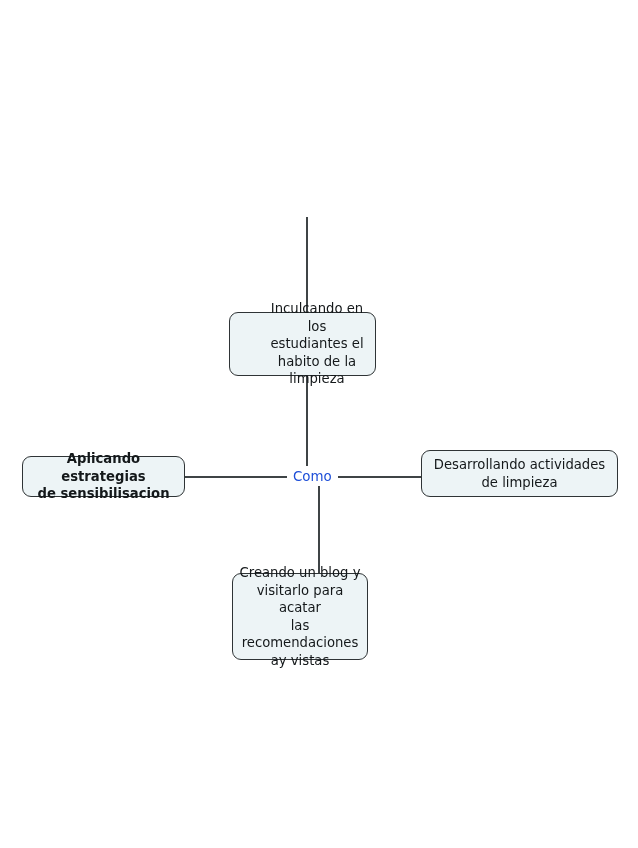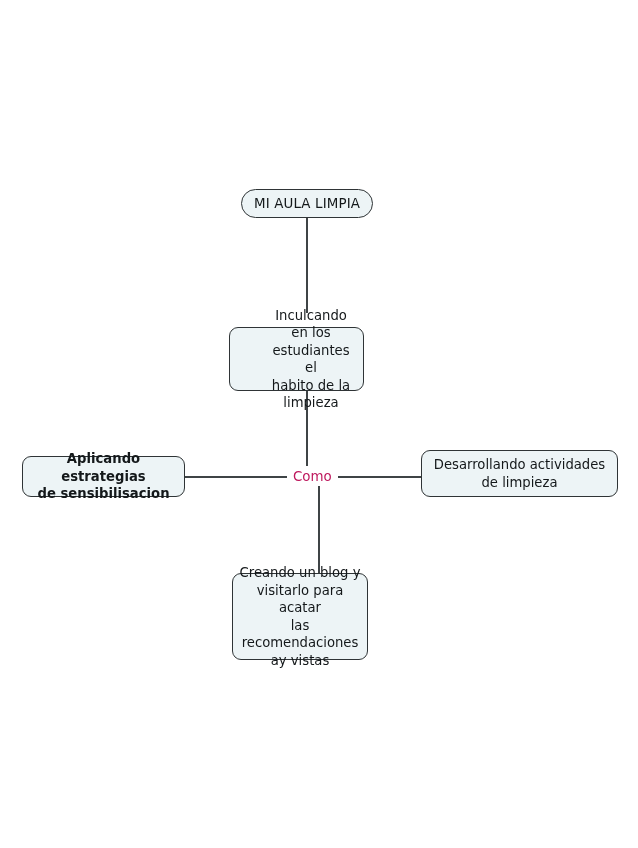--- a/index.html
+++ b/index.html
@@ -51,21 +51,21 @@
   .node .txt {
     white-space: pre-line;
     display: block;
     width: 100%;
   }
 
   
   .hub {
     position: absolute;
     background: #ffffff;
-    color: #be185d;
+    color: #1d4ed8;
     font-size: 13.4px;
     line-height: 16px;
     text-align: center;
     padding: 1px 6px;
     z-index: 4;
     white-space: nowrap;
   }
 </style>
 </head>
 <body>
@@ -75,25 +75,22 @@
   <div class="line v" style="left:306px; top:217px; height:96px;"></div>
 
   <div class="line v" style="left:306px; top:376px; height:90px;"></div>
 
   <div class="line v" style="left:318px; top:482px; height:92px;"></div>
 
   <div class="line h" style="left:185px; top:476px; width:102px;"></div>
 
   <div class="line h" style="left:336px; top:476px; width:86px;"></div>
 
-  <div class="node root" style="left:241px; top:189px; width:132px; height:29px;">
-    <span class="txt">MI AULA LIMPIA</span>
-  </div>
 
-  <div class="node" style="left:229px; top:327px; width:135px; height:64px;padding-left:35px;">
+  <div class="node" style="left:229px; top:312px; width:147px; height:64px;padding-left:35px;">
     <span class="txt">Inculcando en los
 estudiantes el
 habito de la limpieza</span>
   </div>
 
   <div class="node" style="left:22px; top:456px; width:163px; height:41px;font-weight:bold;">
     <span class="txt">Aplicando estrategias
 de sensibilisacion</span>
   </div>
 

